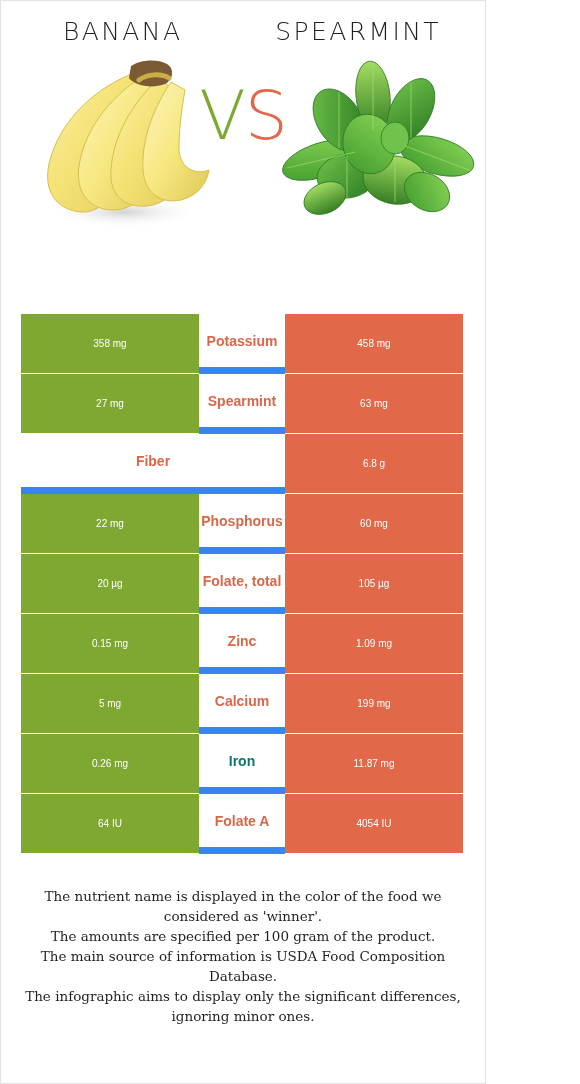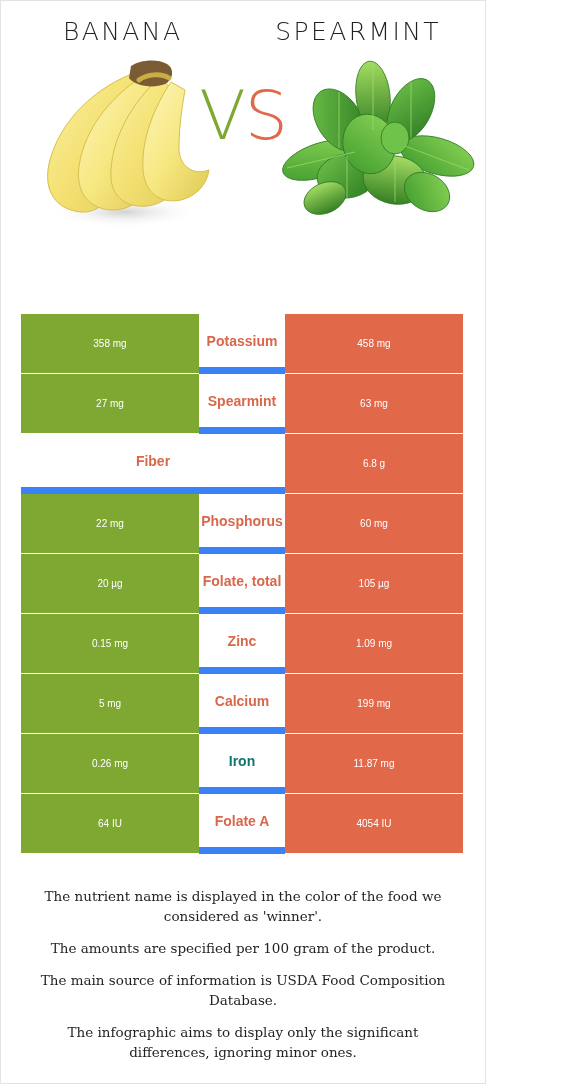--- a/index.html
+++ b/index.html
@@ -113,21 +113,21 @@
   
   .footer {
     margin-top: 32px;
     padding: 0 18px;
     text-align: center;
     font-size: 13.5px;
     line-height: 20px;
     color: #231f20;
     font-family: "DejaVu Serif", serif;
   }
-  .footer p { margin: 12px; }
+  .footer p { margin: 0; }
 </style>
 </head>
 <body>
 
 <div class="page">
 
   <div class="header">
 
     <div class="title-row">
       <div class="food-title title-left">Banana</div>

